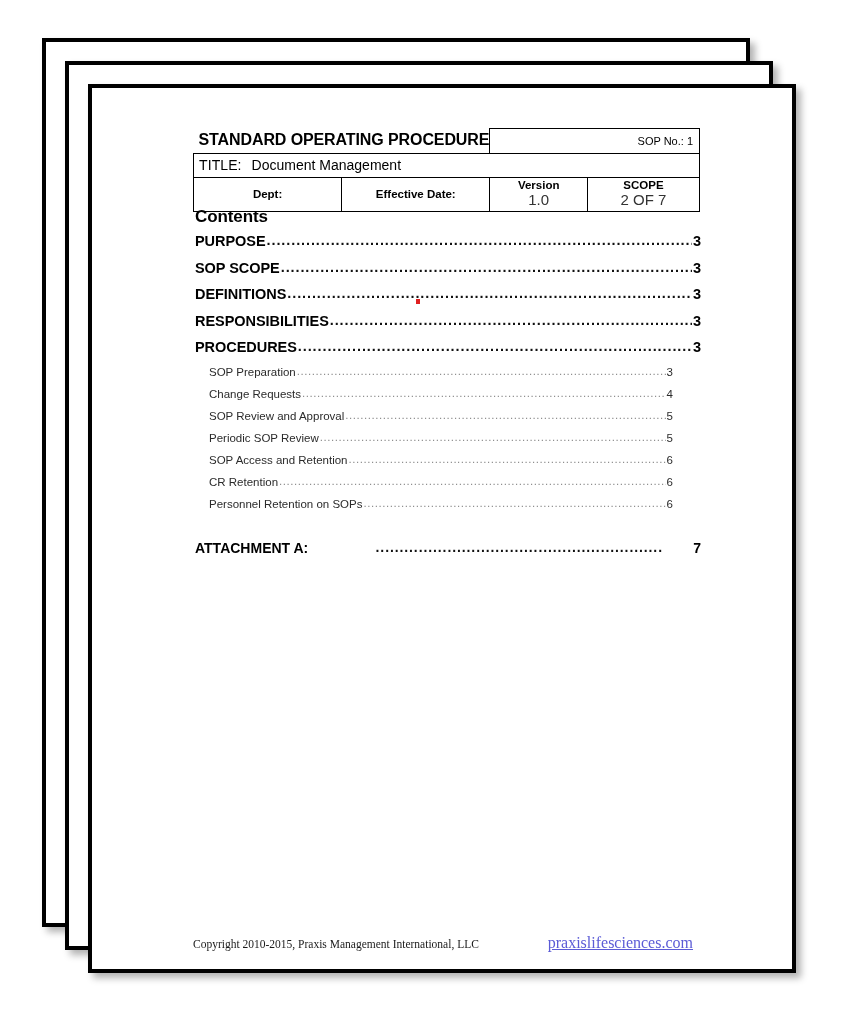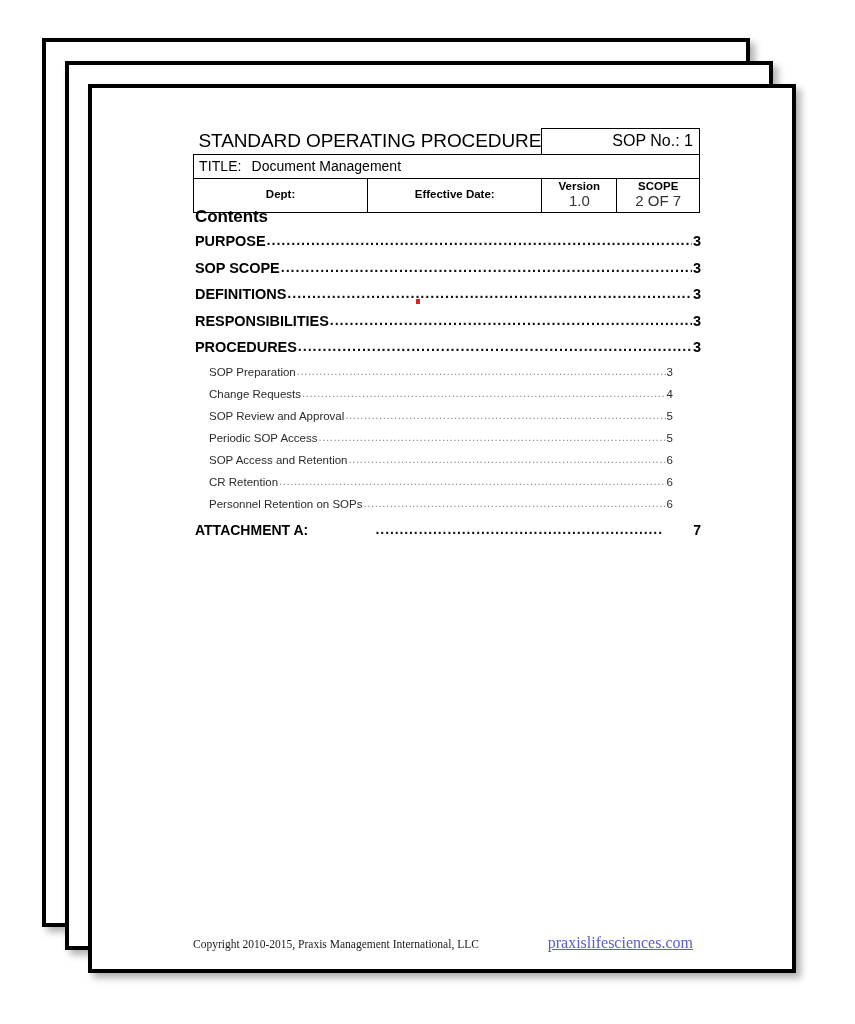--- a/index.html
+++ b/index.html
@@ -45,30 +45,30 @@
   }
   .sop-header td {
     border: 1.4px solid #000000;
     padding: 0;
     vertical-align: middle;
   }
 
   .cell-sop-title {
     border: none !important;
     border-bottom: 1.4px solid #000000 !important;
-    font-size: 19px;
-    font-weight: normal;
+    font-size: 16px;
+    font-weight: bold;
     letter-spacing: -0.1px;
     padding: 1px 0 2px 5px !important;
     height: 21px;
     white-space: nowrap;
   }
   .cell-sop-no {
     text-align: right;
-    font-size: 16px;
+    font-size: 11px;
     padding: 1px 6px 2px 0 !important;
     height: 21px;
     white-space: nowrap;
   }
   .cell-title-row {
     font-size: 14px;
     padding: 1px 0 2px 5px !important;
     height: 20px;
     white-space: nowrap;
     margin-left: 32px;
@@ -159,21 +159,21 @@
     position: relative;
     top: -1px;
   }
   .toc-minor .toc-page { color: #2b2b2b; }
 
   
   .toc-attachment {
     font-size: 14px;
     font-weight: bold;
     height: 26px;
-    margin-top: 2px;
+    margin-top: 20px;
     gap: 24px;
   }
   .toc-attachment .toc-leader {
     font-size: 14px;
     font-weight: bold;
     letter-spacing: 0.9px;
     color: #111111;
     position: relative;
     top: -1px;
   }
@@ -298,21 +298,21 @@
         <span class="toc-page">4</span>
       </div>
 
       <div class="toc-row toc-minor">
         <span class="toc-label">SOP Review and Approval</span>
         <span class="toc-leader">.....................................................................................................................................</span>
         <span class="toc-page">5</span>
       </div>
 
       <div class="toc-row toc-minor">
-        <span class="toc-label">Periodic SOP Access</span>
+        <span class="toc-label">Periodic SOP Review</span>
         <span class="toc-leader">.....................................................................................................................................</span>
         <span class="toc-page">5</span>
       </div>
 
       <div class="toc-row toc-minor">
         <span class="toc-label">SOP Access and Retention</span>
         <span class="toc-leader">.....................................................................................................................................</span>
         <span class="toc-page">6</span>
       </div>
 

